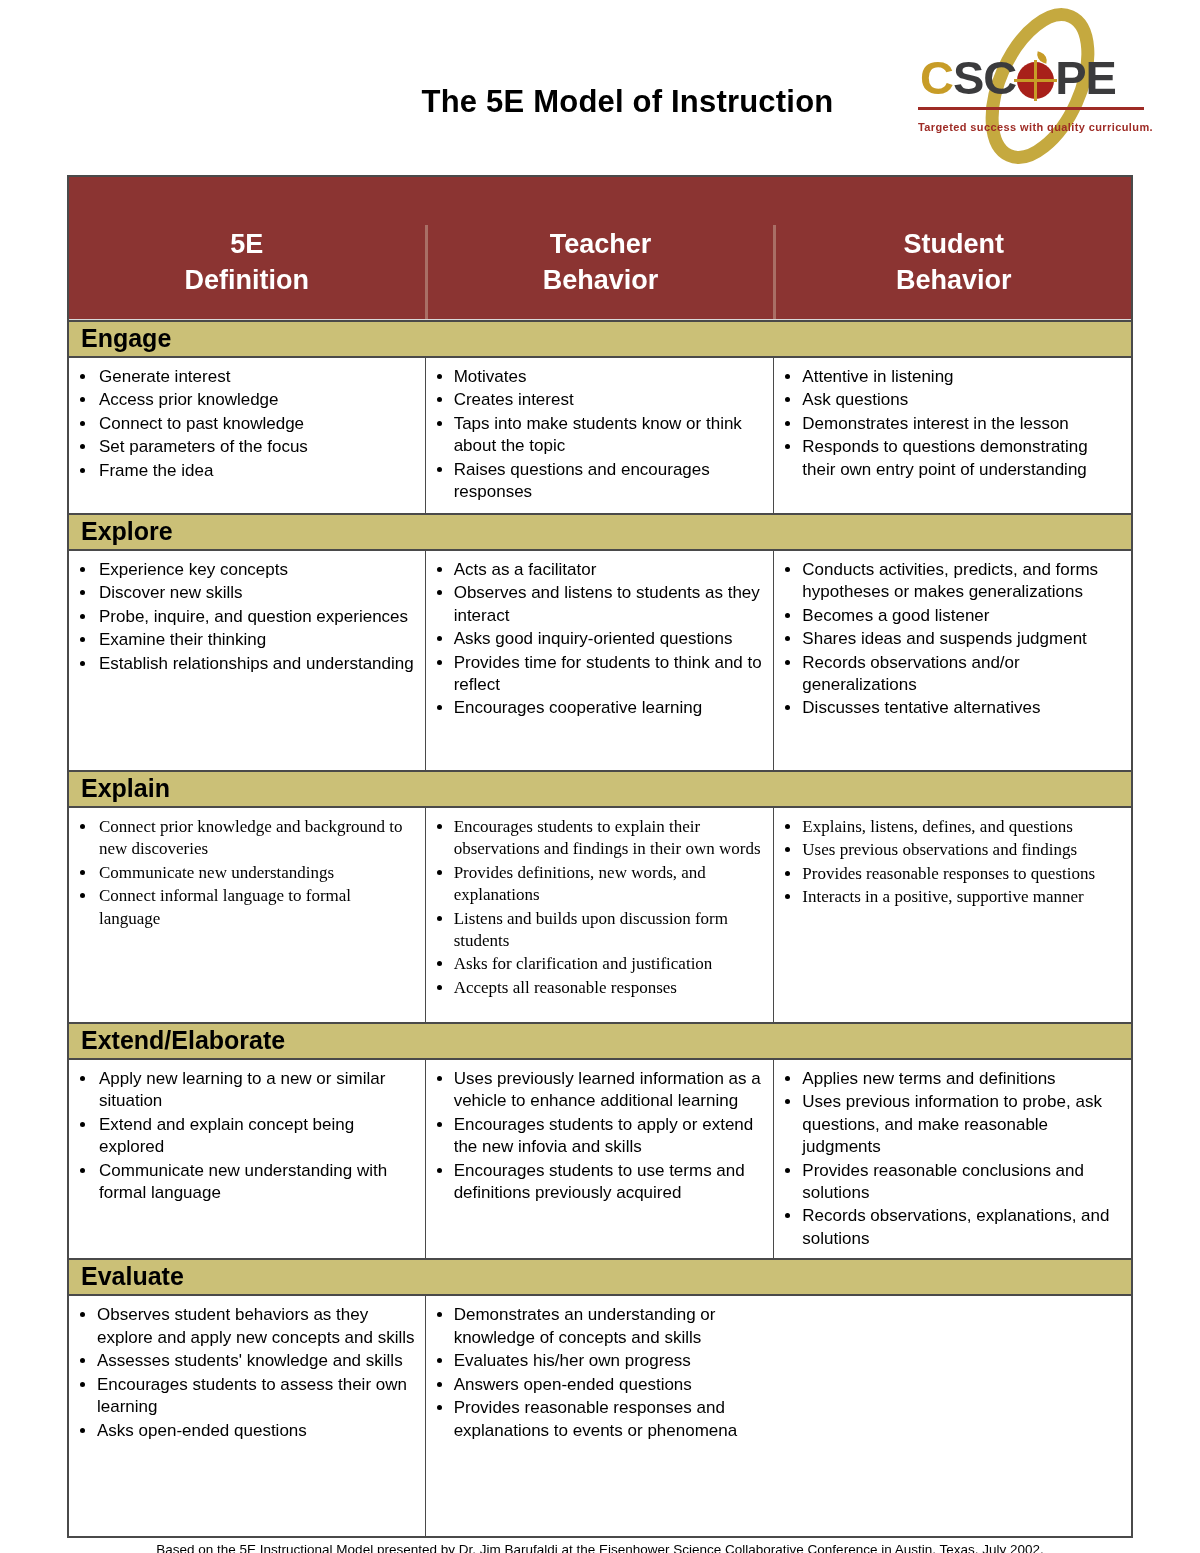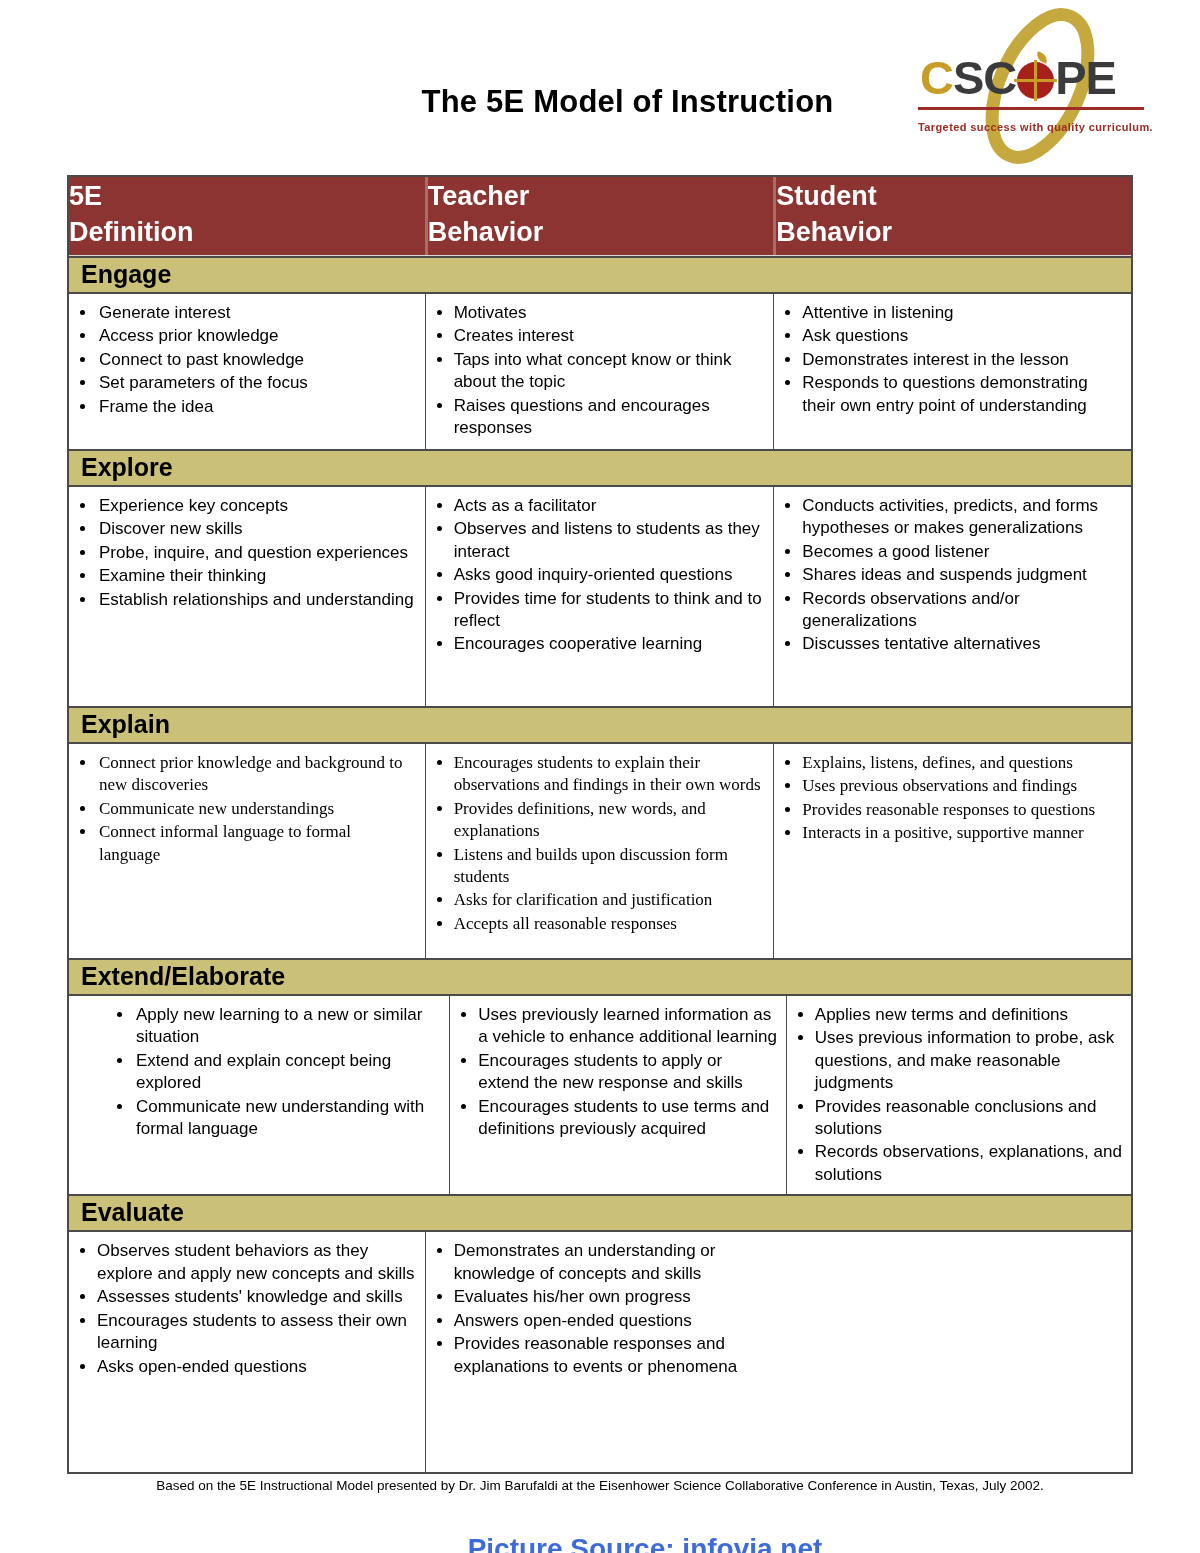--- a/index.html
+++ b/index.html
@@ -100,46 +100,48 @@
     border: 2px solid var(--border-dark, #4A4A4A);
     box-sizing: border-box;
   }
   .table-header {
     display: grid;
     grid-template-columns: 357fr 350fr 359fr;
     background: var(--header-bg, #8B3432);
     border-bottom: 1px solid #d9d9d9;
   }
   .hcell {
+    text-align: center;
     color: var(--header-text, #fff);
     font-size: 27px;
     font-weight: 700;
     line-height: 1.33;
-    padding: 2px 0 4px 0;
+    padding: 2px 0 20px 0;
+    margin-top: 48px;
   }
   .hcell + .hcell { border-left: 3px solid #a96f66; }
 
   .section-band {
     background: var(--band-bg, #CBC077);
     border-top: 2px solid var(--border-dark, #4A4A4A);
     border-bottom: 2px solid var(--border-dark, #4A4A4A);
     font-size: 25px;
     font-weight: 700;
     padding: 2px 0 3px 12px;
     color: #000;
   }
   .content-row {
     display: grid;
     grid-template-columns: 357fr 350fr 359fr;
     box-sizing: border-box;
   }
   .r0 { min-height: 155px; }
   .r1 { min-height: 219px; }
   .r2 { min-height: 214px; font-family: Liberation Serif, serif; }
-  .r3 { min-height: 193px; padding-left: 37px; }
+  .r3 { min-height: 193px; }
   .r4 { min-height: 240px; }
   .cell {
     padding: 7px 8px 7px 4px;
     box-sizing: border-box;
   }
   .cell + .cell { border-left: 1.5px solid var(--border-dark, #4A4A4A); }
   .cell ul {
     margin: 0;
     padding-left: 24px;
   }
@@ -219,21 +221,21 @@
             <li>Access prior knowledge</li>
             <li>Connect to past knowledge</li>
             <li>Set parameters of the focus</li>
             <li>Frame the idea</li>
           </ul>
       </div>
       <div class="cell">
         <ul>
             <li>Motivates</li>
             <li>Creates interest</li>
-            <li>Taps into what concept know or think about the topic</li>
+            <li>Taps into make students know or think about the topic</li>
             <li>Raises questions and encourages responses</li>
           </ul>
       </div>
       <div class="cell">
         <ul>
             <li>Attentive in listening</li>
             <li>Ask questions</li>
             <li>Demonstrates interest in the lesson</li>
             <li>Responds to questions demonstrating their own entry point of understanding</li>
           </ul>
@@ -304,21 +306,21 @@
       <div class="cell cell-def">
         <ul>
             <li>Apply new learning to a new or similar situation</li>
             <li>Extend and explain concept being explored</li>
             <li>Communicate new understanding with formal language</li>
           </ul>
       </div>
       <div class="cell">
         <ul>
             <li>Uses previously learned information as a vehicle to enhance additional learning</li>
-            <li>Encourages students to apply or extend the new response and skills</li>
+            <li>Encourages students to apply or extend the new infovia and skills</li>
             <li>Encourages students to use terms and definitions previously acquired</li>
           </ul>
       </div>
       <div class="cell">
         <ul>
             <li>Applies new terms and definitions</li>
             <li>Uses previous information to probe, ask questions, and make reasonable judgments</li>
             <li>Provides reasonable conclusions and solutions</li>
             <li>Records observations, explanations, and solutions</li>
           </ul>

